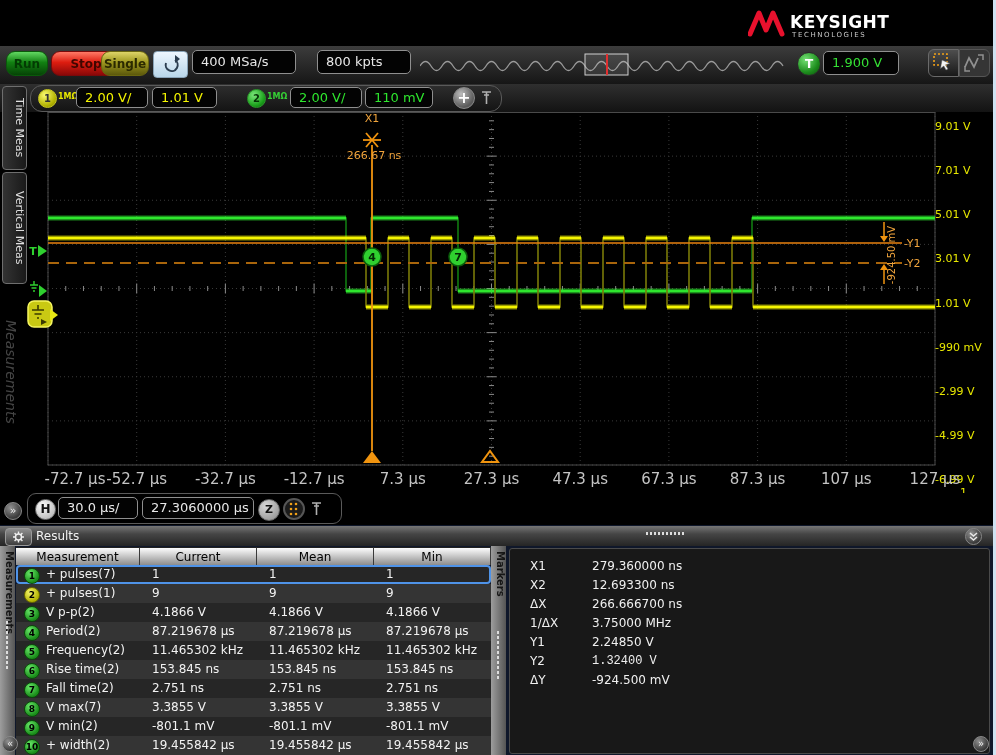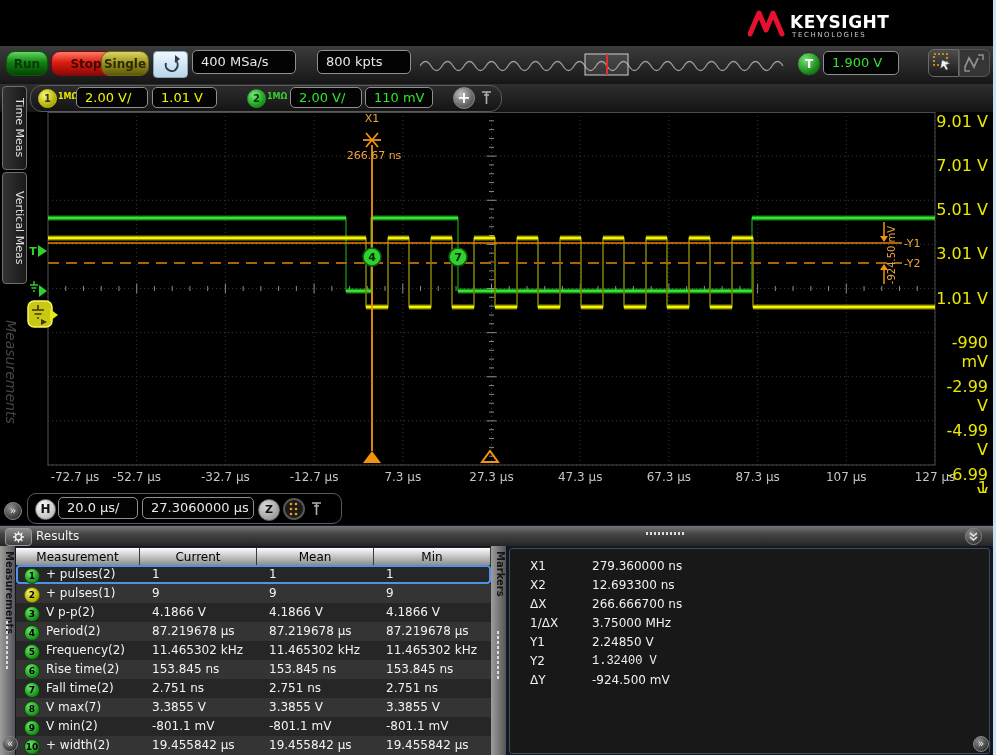--- a/index.html
+++ b/index.html
@@ -28,22 +28,22 @@
   .chbadge{width:17px;height:17px;border-radius:50%;font-size:10px;font-weight:bold;text-align:center;line-height:17px;top:89px;}
   .ch1badge{background:radial-gradient(circle at 35% 30%,#fcfc72,#b3b302 65%,#7a7a00);color:#333;border:1px solid #caca20;}
   .ch2badge{background:radial-gradient(circle at 35% 30%,#7ce87c,#1ba11b 65%,#0a5a0a);color:#053305;border:1px solid #2a9a2a;}
   .chfld{height:21px;line-height:19px;top:87px;}
   .ohm{font-size:8px;font-weight:bold;top:92px;}
   .tab{left:2px;width:25px;background:linear-gradient(90deg,#333,#191919);border:1px solid #6e6e6e;
        border-radius:4px;color:#e0e0e0;font-size:11px;writing-mode:vertical-rl;text-align:center;box-sizing:border-box;}
   .watermark{left:3px;top:320px;height:175px;writing-mode:vertical-rl;color:#8a8a8a;opacity:.5;
              font-size:14px;font-style:italic;}
   #plot{left:0;top:112px;width:996px;height:381px;}
-  .ylab{position:absolute;left:935px;width:53px;text-align:right;color:#e8e800;font-size:16px;}
-  .xlab{position:absolute;width:80px;text-align:center;color:#c4c4c4;font-size:12px;top:358px;}
+  .ylab{position:absolute;left:935px;width:53px;color:#e8e800;font-size:11px;margin-top:8px;}
+  .xlab{position:absolute;width:80px;text-align:center;color:#c4c4c4;font-size:15px;top:358px;}
   .hbar{left:0;top:493px;width:996px;height:32px;background:#000;}
   .circlebtn{border-radius:50%;text-align:center;color:#eee;
              background:radial-gradient(circle at 35% 30%,#909090,#3a3a3a 70%);border:1px solid #888;box-sizing:border-box;}
   .hgroup{left:27px;top:493px;width:313px;height:29px;border:1px solid #5a5a5a;border-radius:9px;}
   .hbadge{left:35px;top:499px;width:19px;height:19px;border-radius:50%;text-align:center;line-height:19px;
           font-size:12px;font-weight:bold;color:#111;background:radial-gradient(circle at 35% 30%,#fbfbfb,#ababab);border:1px solid #777;}
   .zbadge{left:258px;top:499px;width:20px;height:20px;border-radius:50%;text-align:center;line-height:20px;
           font-size:11px;font-weight:bold;color:#111;background:radial-gradient(circle at 35% 30%,#d8d8d8,#8a8a8a);border:1px solid #666;}
   .dotsbtn{left:283px;top:498px;width:22px;height:22px;border-radius:50%;background:#1b1b1b;border:2px solid #565656;box-sizing:border-box;}
   .panel{left:0;top:525px;width:996px;height:230px;background:#0f172a;}
@@ -301,21 +301,21 @@
         </g>
         <text x="458" y="149" fill="#032803" font-size="11" text-anchor="middle" font-family="DejaVu Sans, Liberation Sans, sans-serif" font-weight="bold">7</text>
       </svg>
     <span class="ylab" style="top:366px;left:960px;width:28px">1</span>
   <span class="ylab" style="top: 0px;">9.01 V</span><span class="ylab" style="top: 44.125px;">7.01 V</span><span class="ylab" style="top: 88.25px;">5.01 V</span><span class="ylab" style="top: 132.375px;">3.01 V</span><span class="ylab" style="top: 176.5px;">1.01 V</span><span class="ylab" style="top: 220.625px;">-990 mV</span><span class="ylab" style="top: 264.75px;">-2.99 V</span><span class="ylab" style="top: 308.875px;">-4.99 V</span><span class="ylab" style="top: 353px;">-6.99 V</span><span class="xlab" style="left: 35px;">-72.7 µs</span><span class="xlab" style="left: 96.7px;">-52.7 µs</span><span class="xlab" style="left: 185.4px;">-32.7 µs</span><span class="xlab" style="left: 274.1px;">-12.7 µs</span><span class="xlab" style="left: 362.8px;">7.3 µs</span><span class="xlab" style="left: 451.5px;">27.3 µs</span><span class="xlab" style="left: 540.2px;">47.3 µs</span><span class="xlab" style="left: 628.9px;">67.3 µs</span><span class="xlab" style="left: 717.6px;">87.3 µs</span><span class="xlab" style="left: 806.3px;">107 µs</span><span class="xlab" style="left: 895px;">127 µs</span></div>
 
   <div class="abs hbar"></div>
   <div class="abs circlebtn" style="left:4px;top:502px;width:18px;height:18px;font-size:11px;line-height:16px">»</div>
   <div class="abs hgroup"></div>
   <div class="abs hbadge">H</div>
-  <div class="abs fld" style="left:58px;top:497px;width:80px;height:22px;line-height:20px">20.0 µs/</div>
+  <div class="abs fld" style="left:58px;top:497px;width:80px;height:22px;line-height:20px">30.0 µs/</div>
   <div class="abs fld" style="left:142px;top:497px;width:112px;height:22px;line-height:20px">27.3060000 µs</div>
   <div class="abs zbadge">Z</div>
   <div class="abs dotsbtn">
     <svg width="18" height="18">
       <g fill="#f0a018">
           <circle cx="6" cy="4" r="1.3"></circle>
           <circle cx="6" cy="9" r="1.3"></circle>
           <circle cx="6" cy="14" r="1.3"></circle>
       <circle cx="11" cy="4" r="1.3"></circle>
           <circle cx="11" cy="9" r="1.3"></circle>
@@ -352,21 +352,21 @@
     <div class="abs dotstex" style="left:496px;top:105px;width:5px;height:50px"></div>
 
     <div class="abs thcell" style="left:16px;width:124px">Measurement</div>
     <div class="abs thcell" style="left:140px;width:117px">Current</div>
     <div class="abs thcell" style="left:257px;width:117px">Mean</div>
     <div class="abs thcell" style="left:374px;width:117px">Min</div>
 
     <div class="abs" id="rows" style="left:16px;top:40px;width:475px;height:190px;overflow:hidden">
         <div class="rrow selrow" style="top: 0px; background: rgb(38, 38, 38);">
           <span class="mbadge green">1</span>
-          <span class="lab">+ pulses(2)</span>
+          <span class="lab">+ pulses(7)</span>
           <span class="val" style="left: 136px;">1</span>
           <span class="val" style="left: 253px;">1</span>
           <span class="val" style="left: 370px;">1</span>
         </div>
         <div class="rrow" style="top: 19px; background: rgb(52, 52, 52);">
           <span class="mbadge yellow">2</span>
           <span class="lab">+ pulses(1)</span>
           <span class="val" style="left: 136px;">9</span>
           <span class="val" style="left: 253px;">9</span>
           <span class="val" style="left: 370px;">9</span>

